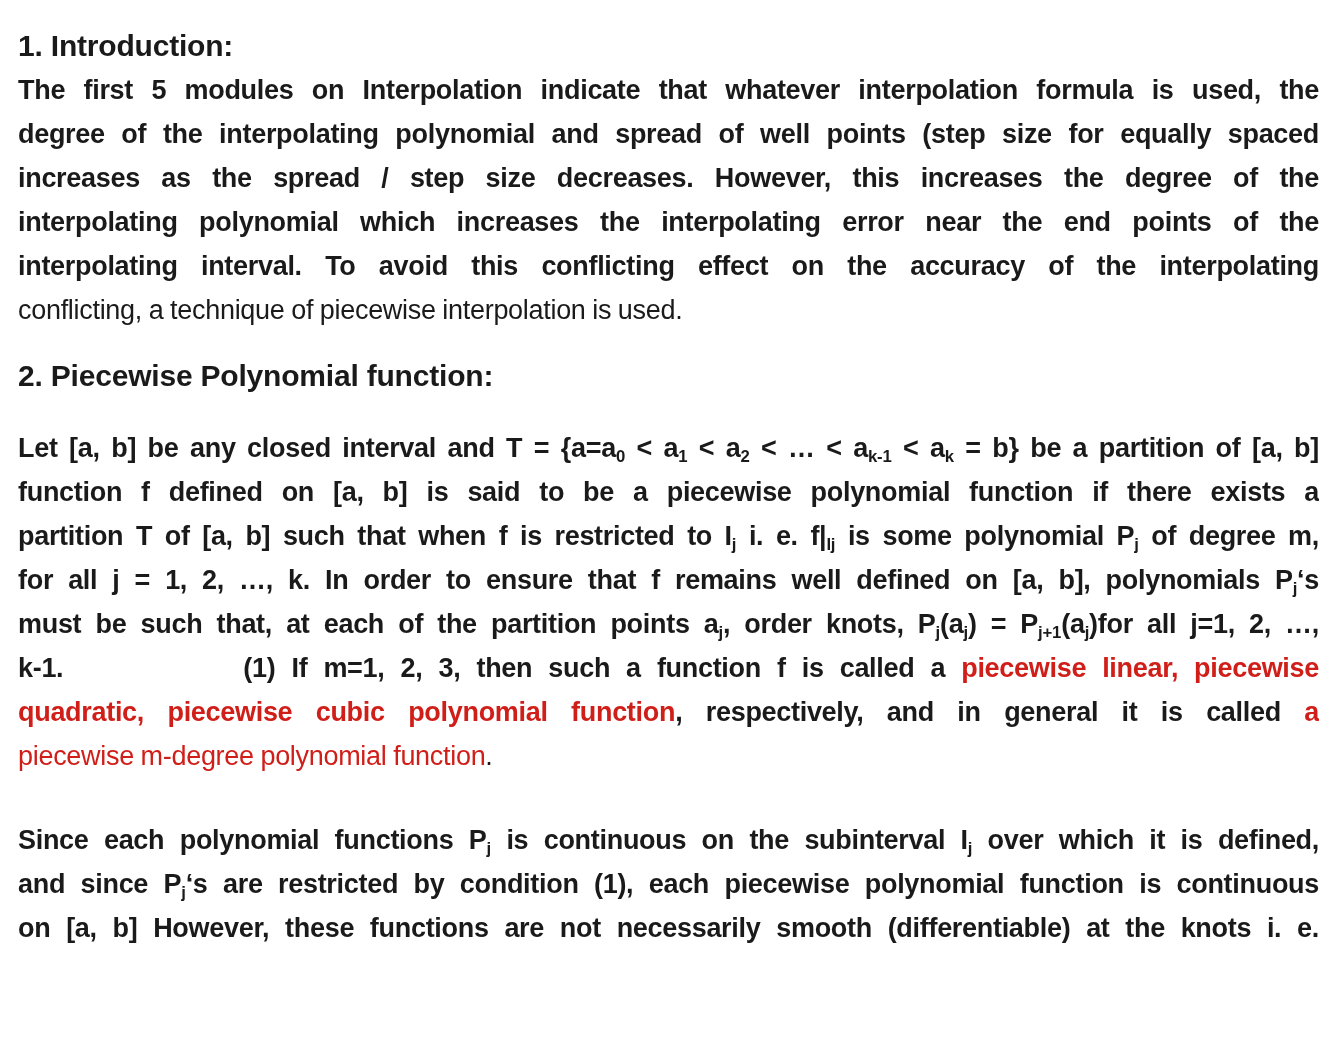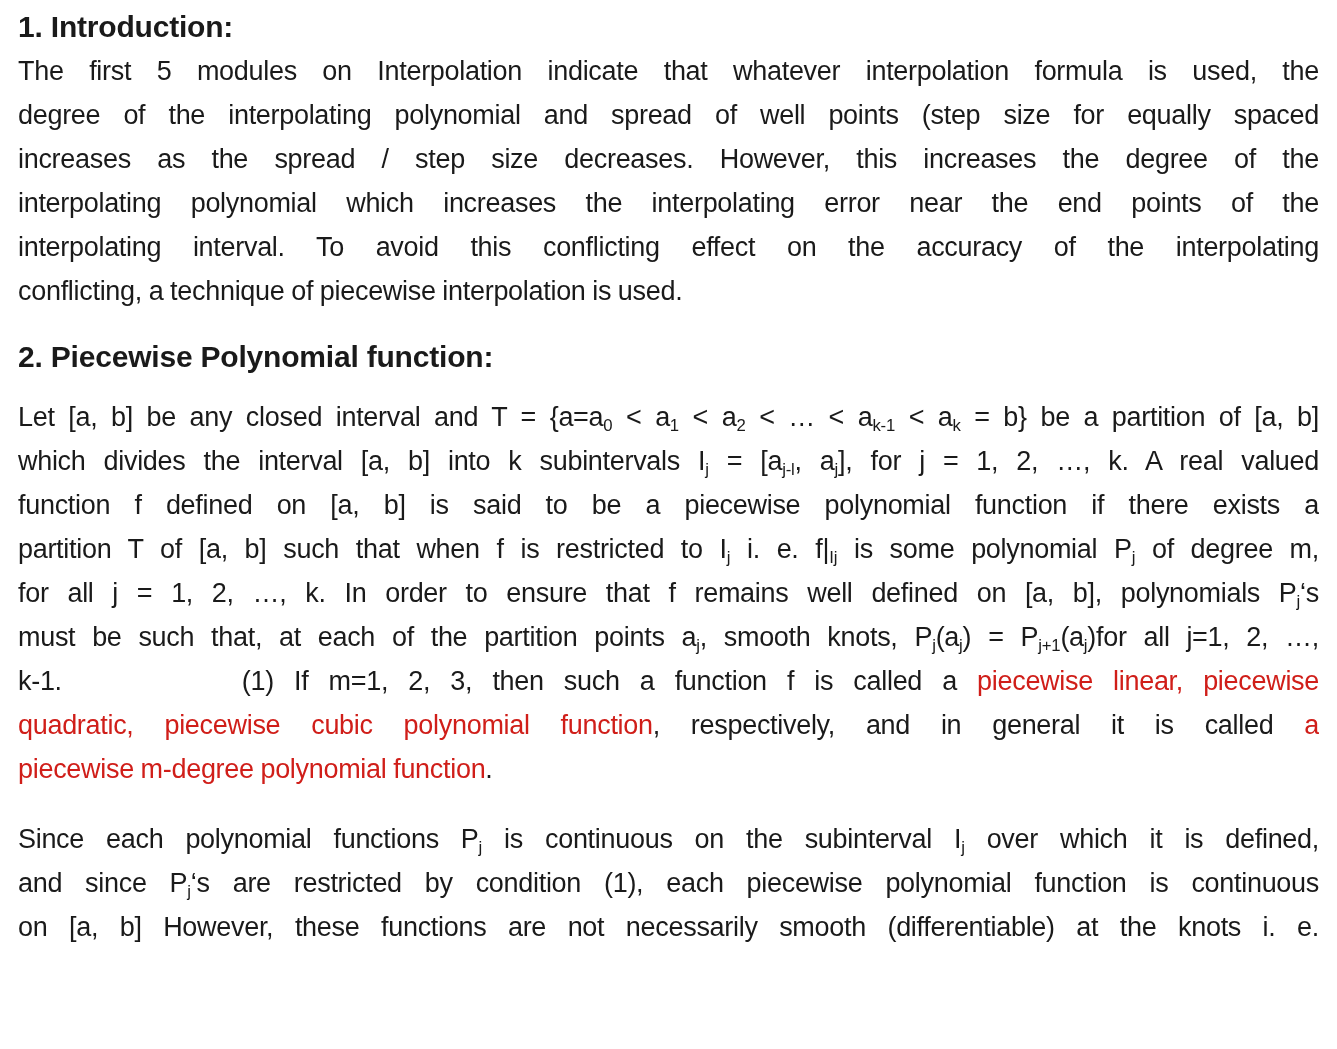--- a/index.html
+++ b/index.html
@@ -5,48 +5,49 @@
   html, body {
     margin: 0;
     padding: 0;
     background: #ffffff;
   }
   .page {
     position: relative;
     width: 1337px;
     height: 1049px;
     box-sizing: border-box;
-    padding: 5px 18px 0 18px;
+    padding: 24px 18px 0 18px;
     overflow: hidden;
     background: #ffffff;
     font-family: "Liberation Sans", "DejaVu Sans", sans-serif;
     color: var(--text-color, #1a1a1a);
   }
   .heading {
     font-size: 30px;
     line-height: 44px;
     font-weight: bold;
     letter-spacing: -0.2px;
     white-space: nowrap;
   }
   .heading-2 { margin-top: 22px; }
   .para { margin: 0; }
-  .para-piecewise { margin-top: 16px; }
-  .para-continuity { margin-top: 26px; }
+  .para-piecewise { margin-top: 28px; }
+  .para-continuity { margin-top: 40px; }
   .line {
     font-size: 27px;
     line-height: 44px;
     height: 44px;
     letter-spacing: -0.3px;
     word-spacing: -0.5px;
     overflow: hidden;
   }
   .line.justify {
     text-align: justify;
     text-align-last: justify;
+    font-weight: bold;
   }
   .sub {
     font-size: 0.62em;
     vertical-align: -0.28em;
     letter-spacing: -0.2px;
   }
   .red { color: var(--accent-red, #d01e19); }
   .gap { display: inline-block; height: 1px; }
 </style>
 </head>
@@ -61,25 +62,24 @@
       <div class="line justify"><span class="">increases as the spread / step size decreases. However, this increases the degree of the</span></div>
       <div class="line justify"><span class="">interpolating polynomial which increases the interpolating error near the end points of the</span></div>
       <div class="line justify"><span class="">interpolating interval. To avoid this conflicting effect on the accuracy of the interpolating</span></div>
       <div class="line"><span class="">conflicting, a technique of piecewise interpolation is used.</span></div>
     </div>
 
   <div class="heading heading-2">2. Piecewise Polynomial function:</div>
 
   <div class="para para-piecewise" id="para-piecewise">
       <div class="line justify"><span class="">Let [a, b] be any closed interval and T = {a=a</span><span class="sub">0</span><span class=""> &lt; a</span><span class="sub">1</span><span class=""> &lt; a</span><span class="sub">2</span><span class=""> &lt; … &lt; a</span><span class="sub">k-1</span><span class=""> &lt; a</span><span class="sub">k</span><span class=""> = b} be a partition of [a, b]</span></div>
-      <div class="line justify"><span class="">which divides the interval [a, b] into k subintervals I</span><span class="sub">j</span><span class=""> = [a</span><span class="sub">j-l</span><span class="">, a</span><span class="sub">j</span><span class="">], for j = 1, 2, …, k. A real valued</span></div>
       <div class="line justify"><span class="">function f defined on [a, b] is said to be a piecewise polynomial function if there exists a</span></div>
       <div class="line justify"><span class="">partition T of [a, b] such that when f is restricted to I</span><span class="sub">j</span><span class=""> i. e. f|</span><span class="sub">Ij</span><span class=""> is some polynomial P</span><span class="sub">j</span><span class=""> of degree m,</span></div>
       <div class="line justify"><span class="">for all j = 1, 2, …, k. In order to ensure that f remains well defined on [a, b], polynomials P</span><span class="sub">j</span><span class="">‘s</span></div>
-      <div class="line justify"><span class="">must be such that, at each of the partition points a</span><span class="sub">j</span><span class="">, smooth knots, P</span><span class="sub">j</span><span class="">(a</span><span class="sub">j</span><span class="">) = P</span><span class="sub">j+1</span><span class="">(a</span><span class="sub">j</span><span class="">)for all j=1, 2, …,</span></div>
+      <div class="line justify"><span class="">must be such that, at each of the partition points a</span><span class="sub">j</span><span class="">, order knots, P</span><span class="sub">j</span><span class="">(a</span><span class="sub">j</span><span class="">) = P</span><span class="sub">j+1</span><span class="">(a</span><span class="sub">j</span><span class="">)for all j=1, 2, …,</span></div>
       <div class="line justify"><span class="">k-1.</span><span class="gap" style="width: 180px;"></span><span class="">(1) If m=1, 2, 3, then such a function f is called a </span><span class="red">piecewise linear, piecewise</span></div>
       <div class="line justify"><span class="red">quadratic, piecewise cubic polynomial function</span><span class="">, respectively, and in general it is called </span><span class="red">a</span></div>
       <div class="line"><span class="red">piecewise m-degree polynomial function</span><span class="">.</span></div>
     </div>
 
   <div class="para para-continuity" id="para-continuity">
       <div class="line justify"><span class="">Since each polynomial functions P</span><span class="sub">j</span><span class=""> is continuous on the subinterval I</span><span class="sub">j</span><span class=""> over which it is defined,</span></div>
       <div class="line justify"><span class="">and since P</span><span class="sub">j</span><span class="">‘s are restricted by condition (1), each piecewise polynomial function is continuous</span></div>
       <div class="line justify"><span class="">on [a, b] However, these functions are not necessarily smooth (differentiable) at the knots i. e.</span></div>
     </div>

